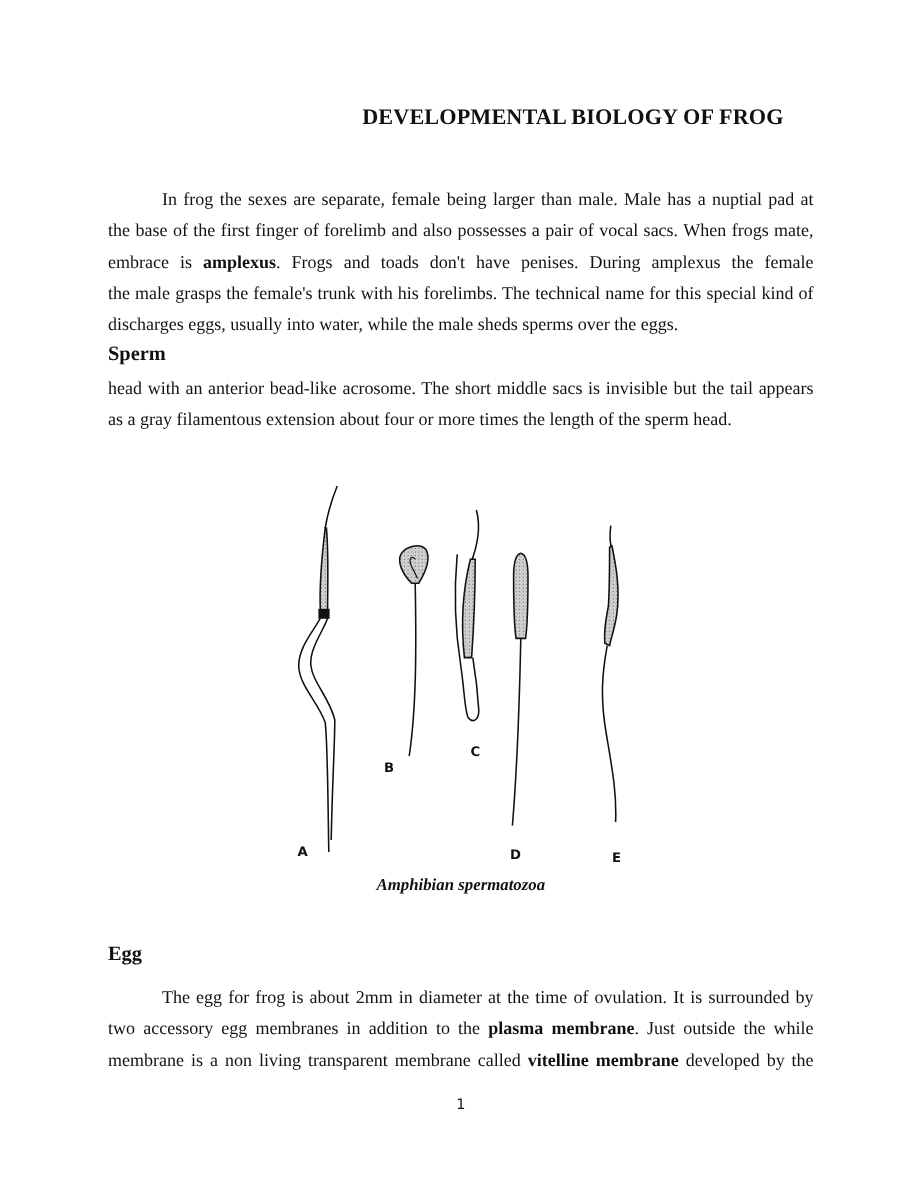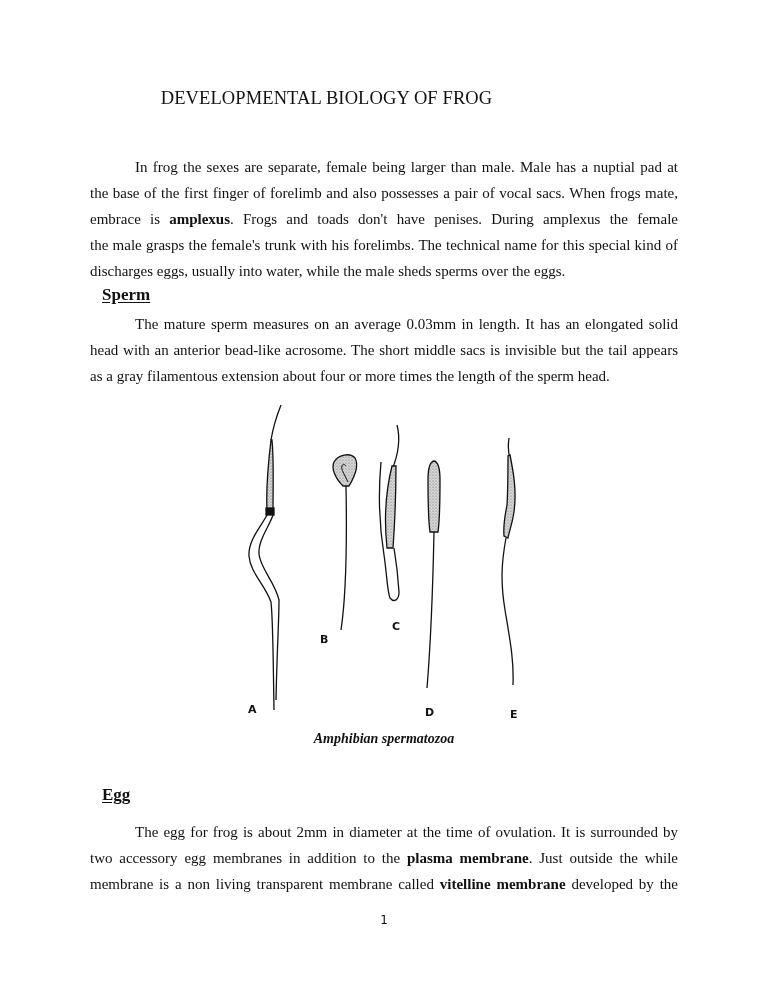--- a/index.html
+++ b/index.html
@@ -1,22 +1,22 @@
 <!DOCTYPE html>
 <html><head>
   <meta charset="utf-8">
   <style>
     html, body { margin: 0; padding: 0; background: #ffffff; }
     body { width: 768px; height: 994px; position: relative; overflow: hidden; font-family: "Liberation Serif", serif; color: #111; }
-    .title { position: absolute; top: 88px; left: 0; width: 653px; text-align: center; font-weight: normal; font-size: 18.5px; letter-spacing: 0.1px; }
+    .title { position: absolute; top: 88px; left: 0; width: 653px; text-align: right; font-weight: bold; font-size: 18.5px; letter-spacing: 0.1px; }
     .para { position: absolute; left: 90px; width: 588px; font-size: 15px; line-height: 26px; text-align: justify; }
     .para .line { display: block; height: 26px; white-space: nowrap; text-align: justify; text-align-last: justify; }
     .para .line.last { text-align-last: left; }
     .para .line.indent { padding-left: 45px; }
-    .heading { position: absolute; left: 102px; font-weight: bold; font-size: 17px; text-decoration: underline; text-underline-offset: 2px; }
+    .heading { position: absolute; left: 90px; font-weight: bold; font-size: 17px; text-underline-offset: 2px; }
     .figure { position: absolute; left: 230px; top: 400px; width: 320px; height: 325px; }
     .caption { position: absolute; top: 731px; left: 0; width: 768px; text-align: center; font-weight: bold; font-style: italic; font-size: 14px; }
     .page-num { position: absolute; top: 913px; left: 0; width: 768px; text-align: center; font-family: "DejaVu Sans", sans-serif; font-size: 12px; }
     b { font-weight: bold; }
   </style>
 </head>
 <body>
 
 <div>
 
@@ -26,21 +26,20 @@
     <span class="line indent">In frog the sexes are separate, female being larger than male. Male has a nuptial pad at</span>
     <span class="line">the base of the first finger of forelimb and also possesses a pair of vocal sacs. When frogs mate,</span>
     <span class="line"><span>embrace is </span><b>amplexus</b><span>. Frogs and toads don't have penises. During amplexus the female</span></span>
     <span class="line">the male grasps the female's trunk with his forelimbs. The technical name for this special kind of</span>
     <span class="line last">discharges eggs, usually into water, while the male sheds sperms over the eggs.</span>
   </div>
 
   <div class="heading" style="top:285px;">Sperm</div>
 
   <div class="para" style="top:311px;">
-    <span class="line indent">The mature sperm measures on an average 0.03mm in length. It has an elongated solid</span>
     <span class="line">head with an anterior bead-like acrosome. The short middle sacs is invisible but the tail appears</span>
     <span class="line last">as a gray filamentous extension about four or more times the length of the sperm head.</span>
   </div>
 
   <div class="figure">
     <svg width="320" height="325" viewBox="230 400 320 325" xmlns="http://www.w3.org/2000/svg">
       <defs>
         <pattern id="stipple" width="3" height="3" patternUnits="userSpaceOnUse">
           <rect width="3" height="3" fill="#d8d8d8"></rect>
           <circle cx="1" cy="1" r="0.6" fill="#666"></circle>

